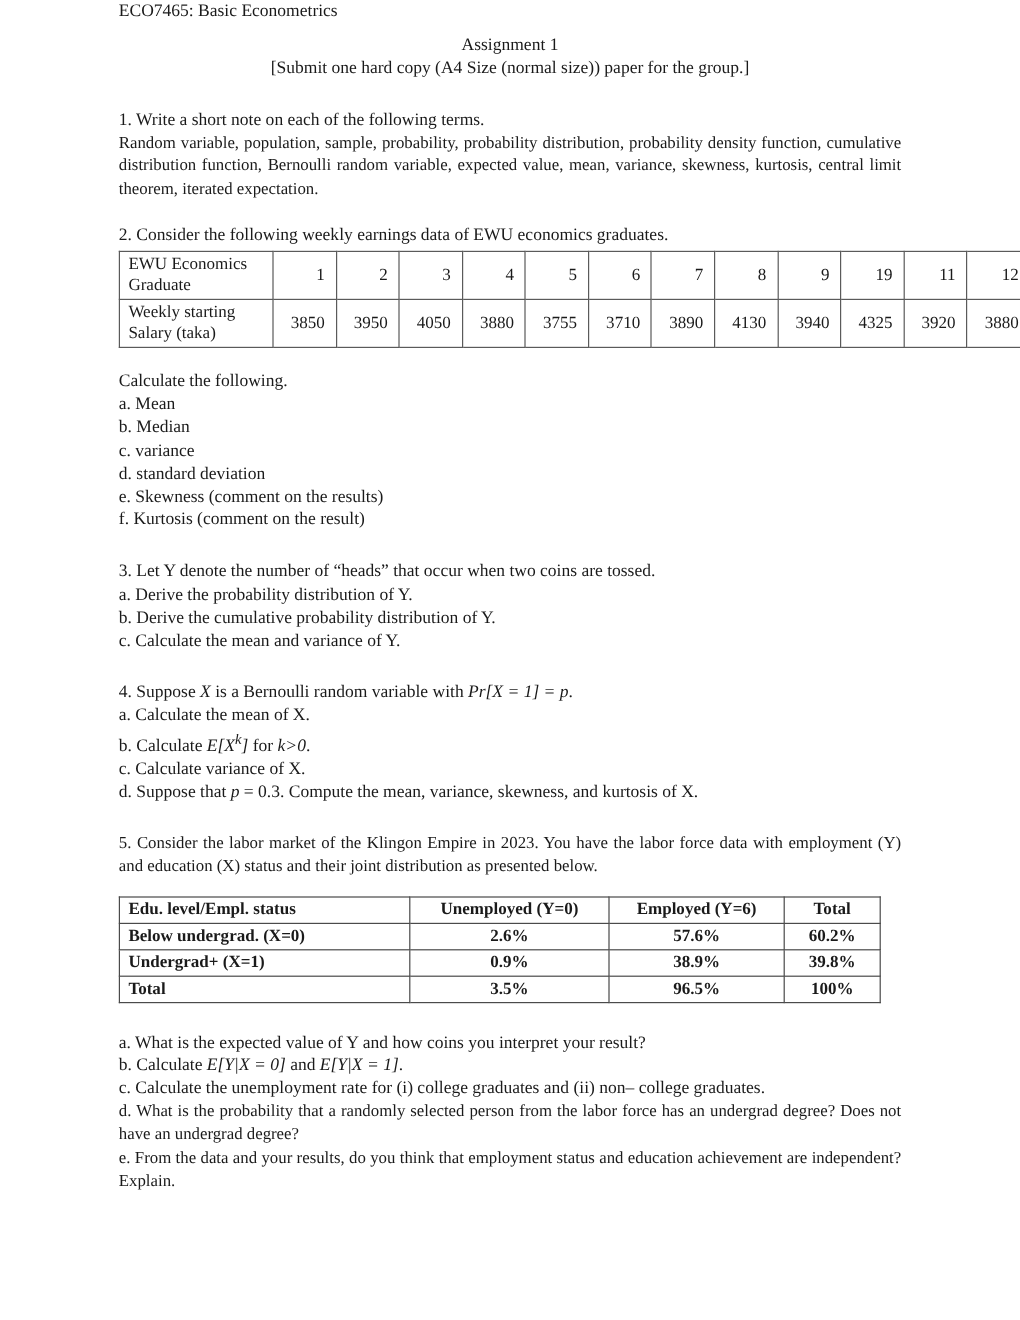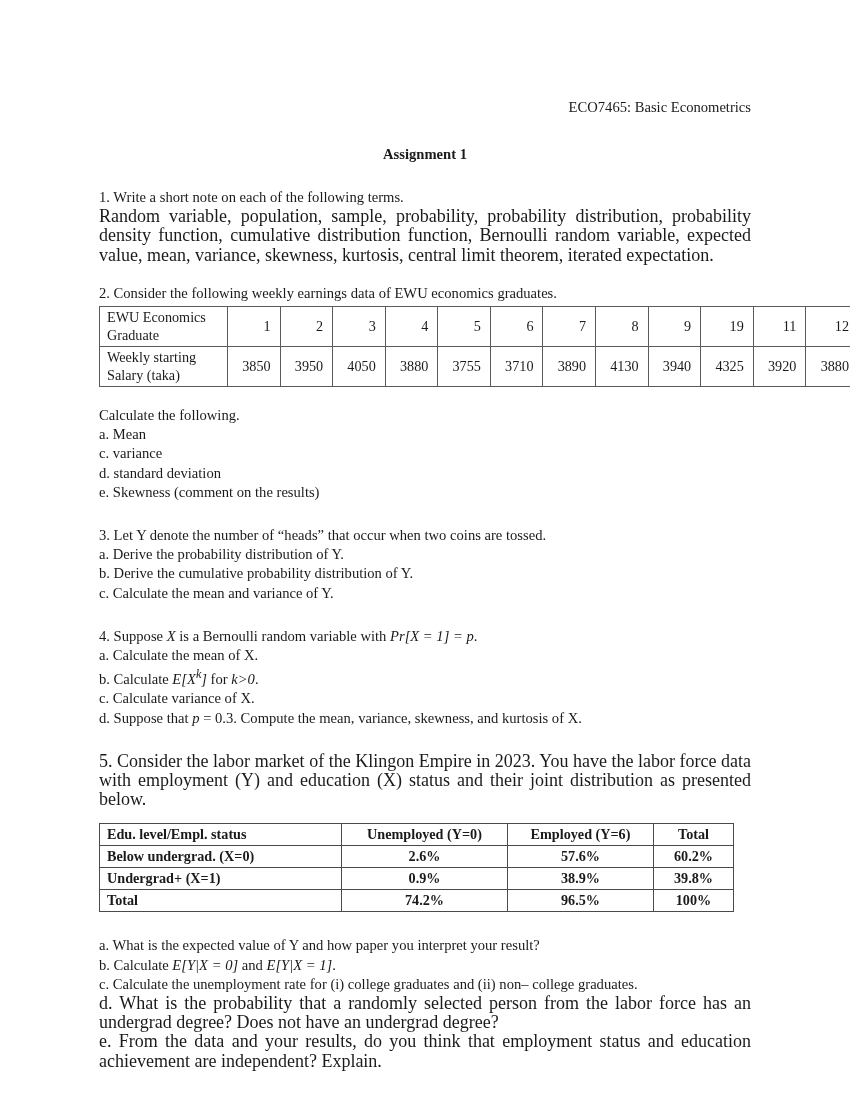--- a/index.html
+++ b/index.html
@@ -17,46 +17,44 @@
   }
   .page {
     position: absolute;
     left: 99px;
     top: 0;
     width: 652px;
   }
 
   
   .course-header {
-    text-align: right;
-    font-size: 14.6px;
-    line-height: 19px;
-    padding-top: 98px;
+    font-size: 14.6px;
+    line-height: 19px;
   }
   .assignment-title {
     text-align: center;
-    font-weight: bold;
-    font-size: 14.6px;
-    line-height: 19px;
-    margin-top: 28px;
+    font-weight: normal;
+    font-size: 14.6px;
+    line-height: 19px;
+    margin-top: 10px;
   }
   .assignment-subtitle {
     text-align: center;
     font-size: 14.6px;
     line-height: 19px;
   }
 
   
   .q-line {
     font-size: 14.6px;
     line-height: 19.2px;
     text-align: left;
   }
   .q-para {
-    font-size: 18px;
+    font-size: 14px;
     line-height: 19.2px;
     text-align: justify;
     text-justify: inter-word;
   }
   .gap-sm { height: 10px; }
   .gap-md { height: 19px; }
   .gap-lg { height: 24px; }
 
   i.math {
     font-style: italic;
@@ -117,20 +115,21 @@
   .tbl-joint col.c4 { width: 80px; }
 </style>
 </head>
 <body>
 
 <div class="page">
 
   <div class="course-header">ECO7465: Basic Econometrics</div>
 
   <div class="assignment-title">Assignment 1</div>
+  <div class="assignment-subtitle">[Submit one hard copy (A4 Size (normal size)) paper for the group.]</div>
 
   <div class="gap-lg"></div>
 
   <div class="q-line">1. Write a short note on each of the following terms.</div>
   <div class="q-para">Random variable, population, sample, probability, probability distribution, probability density function, cumulative distribution function, Bernoulli random variable, expected value, mean, variance, skewness, kurtosis, central limit theorem, iterated expectation.</div>
 
   <div class="gap-md"></div>
 
   <div class="q-line">2. Consider the following weekly earnings data of EWU economics graduates.</div>
 
@@ -166,23 +165,25 @@
         <td class="datacell">3920</td>
         <td class="datacell">3880</td>
       </tr>
     </tbody>
   </table>
 
   <div class="gap-md"></div>
 
   <div class="q-line">Calculate the following.</div>
   <div class="q-line">a. Mean</div>
+  <div class="q-line">b. Median</div>
   <div class="q-line">c. variance</div>
   <div class="q-line">d. standard deviation</div>
   <div class="q-line">e. Skewness (comment on the results)</div>
+  <div class="q-line">f. Kurtosis (comment on the result)</div>
 
   <div class="gap-lg"></div>
 
   <div class="q-line">3. Let Y denote the number of “heads” that occur when two coins are tossed.</div>
   <div class="q-line">a. Derive the probability distribution of Y.</div>
   <div class="q-line">b. Derive the cumulative probability distribution of Y.</div>
   <div class="q-line">c. Calculate the mean and variance of Y.</div>
 
   <div class="gap-lg"></div>
 
@@ -221,28 +222,28 @@
         <td class="num">60.2%</td>
       </tr>
       <tr>
         <td class="first">Undergrad+ (X=1)</td>
         <td class="num">0.9%</td>
         <td class="num">38.9%</td>
         <td class="num">39.8%</td>
       </tr>
       <tr>
         <td class="first">Total</td>
-        <td class="num">74.2%</td>
+        <td class="num">3.5%</td>
         <td class="num">96.5%</td>
         <td class="num">100%</td>
       </tr>
     </tbody>
   </table>
 
   <div class="gap-lg"></div>
 
-  <div class="q-line">a. What is the expected value of Y and how paper you interpret your result?</div>
+  <div class="q-line">a. What is the expected value of Y and how coins you interpret your result?</div>
   <div class="q-line"><span>b. Calculate </span><i class="math">E[Y|X = 0]</i><span> and </span><i class="math">E[Y|X = 1]</i><span>.</span></div>
   <div class="q-line">c. Calculate the unemployment rate for (i) college graduates and (ii) non– college graduates.</div>
   <div class="q-para">d. What is the probability that a randomly selected person from the labor force has an undergrad degree? Does not have an undergrad degree?</div>
   <div class="q-para">e. From the data and your results, do you think that employment status and education achievement are independent? Explain.</div>
 
 </div>
 
 </body></html>

